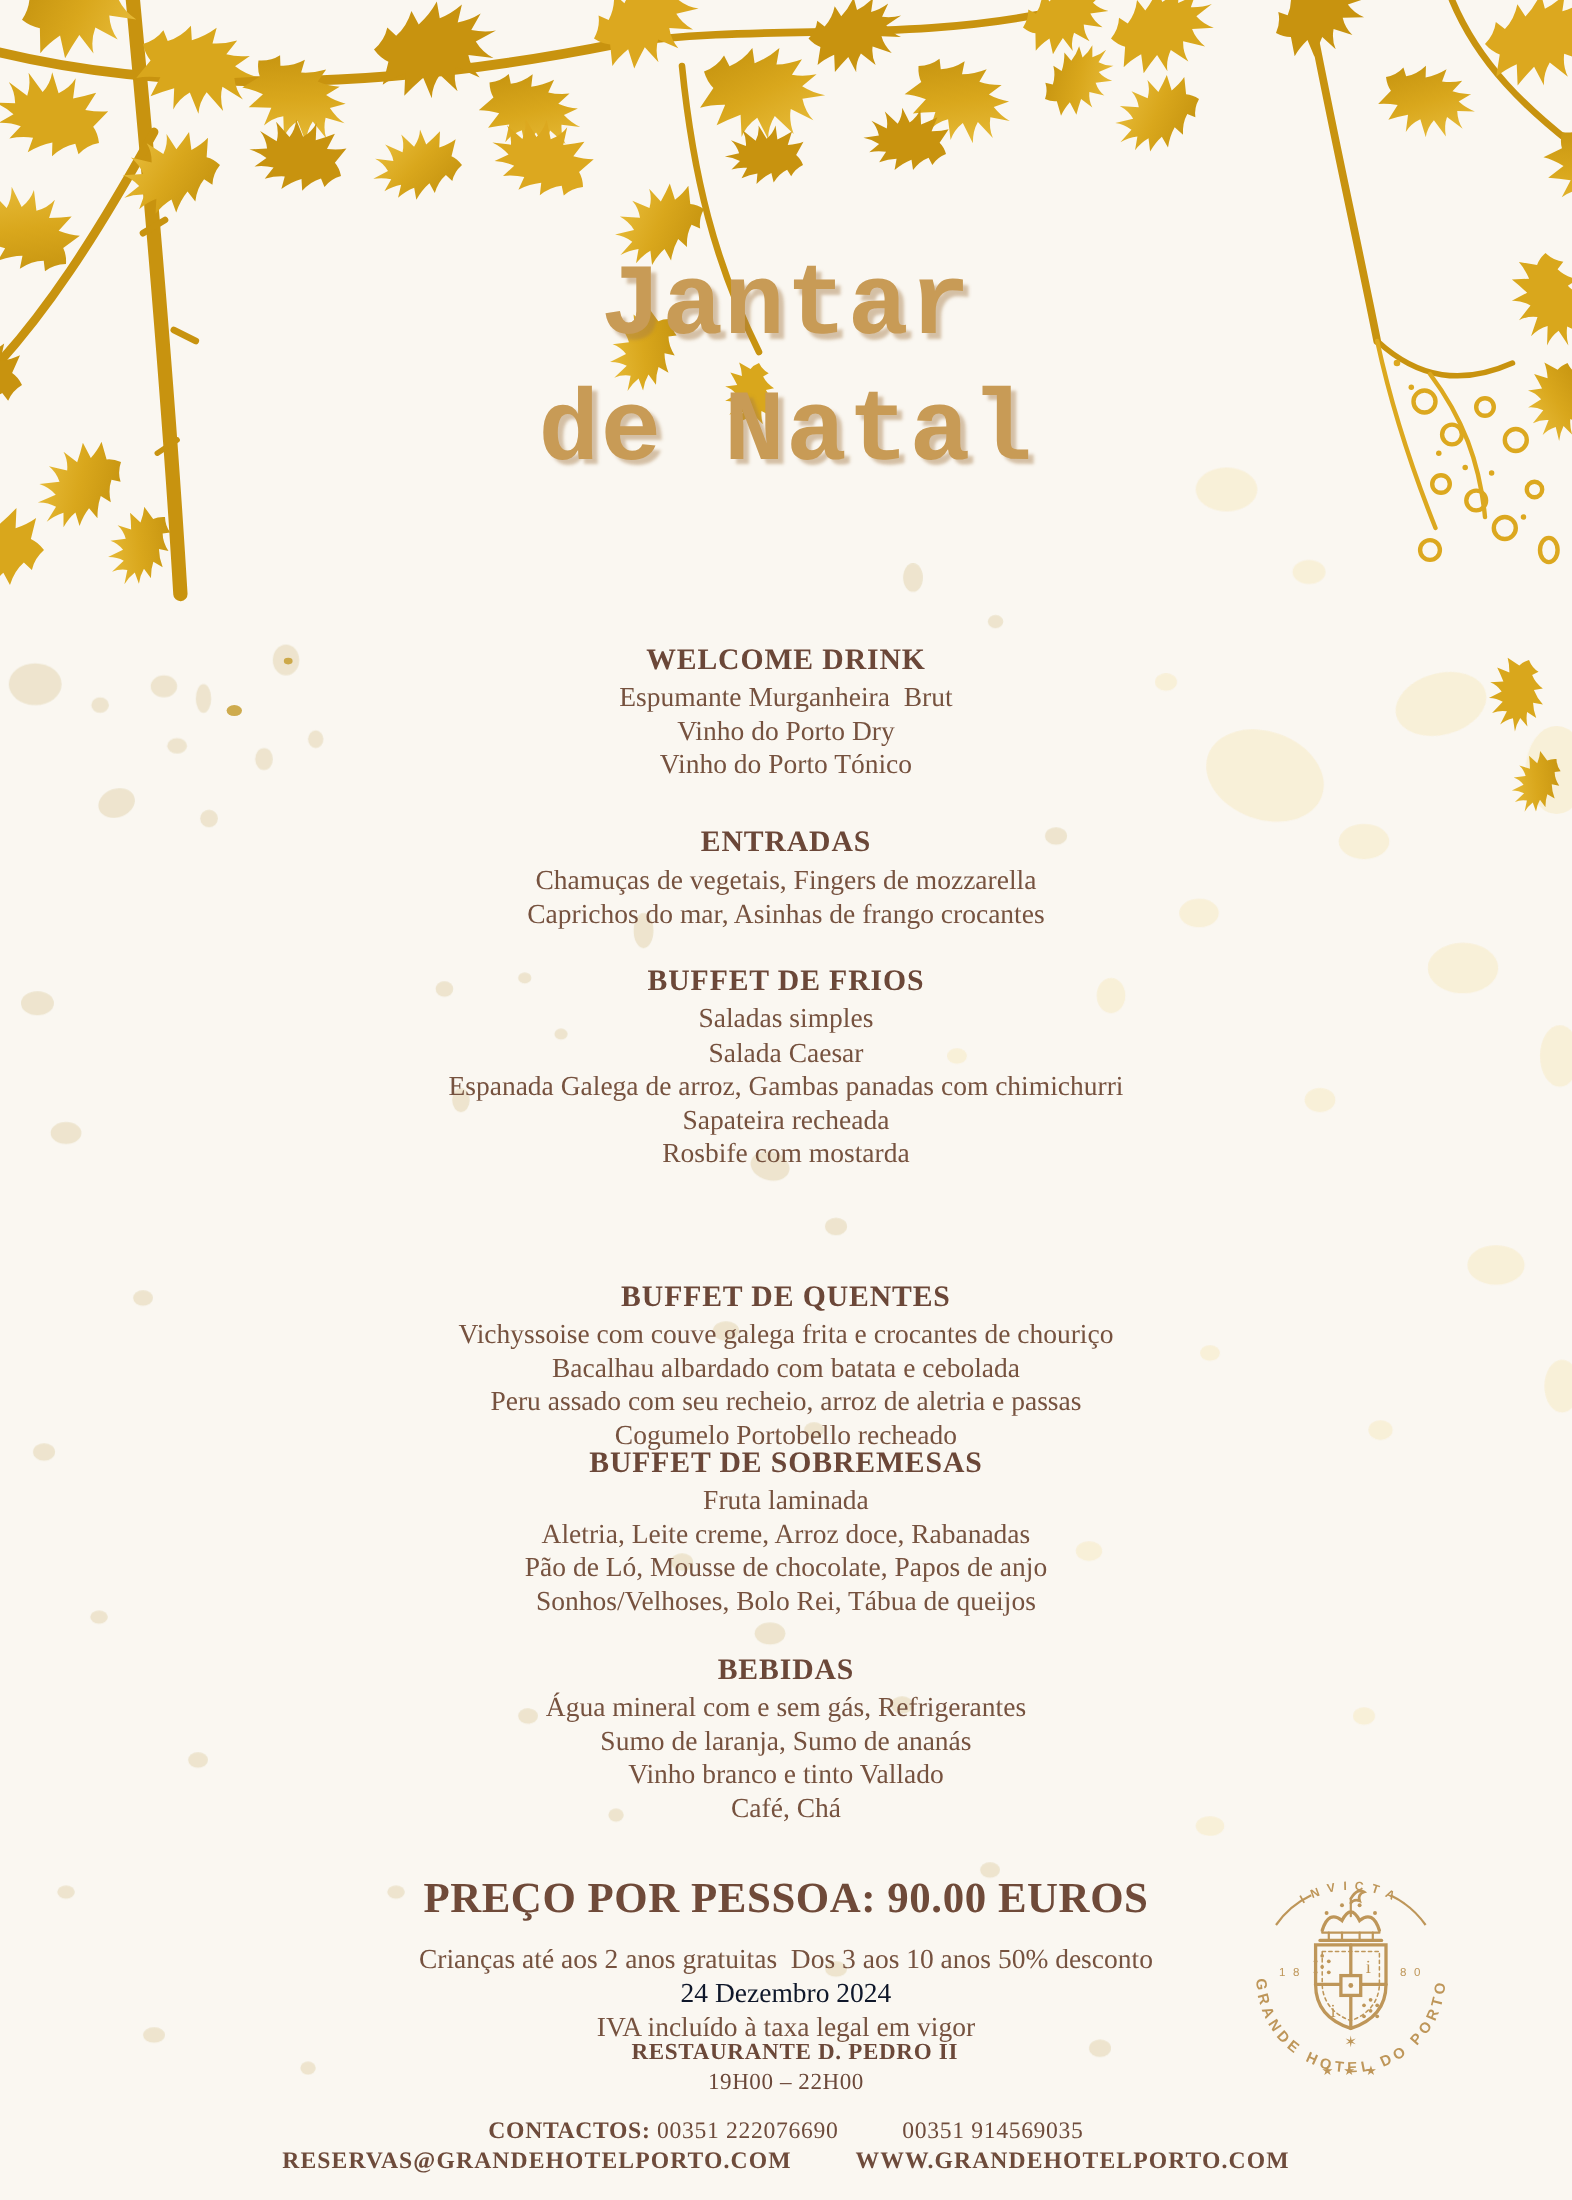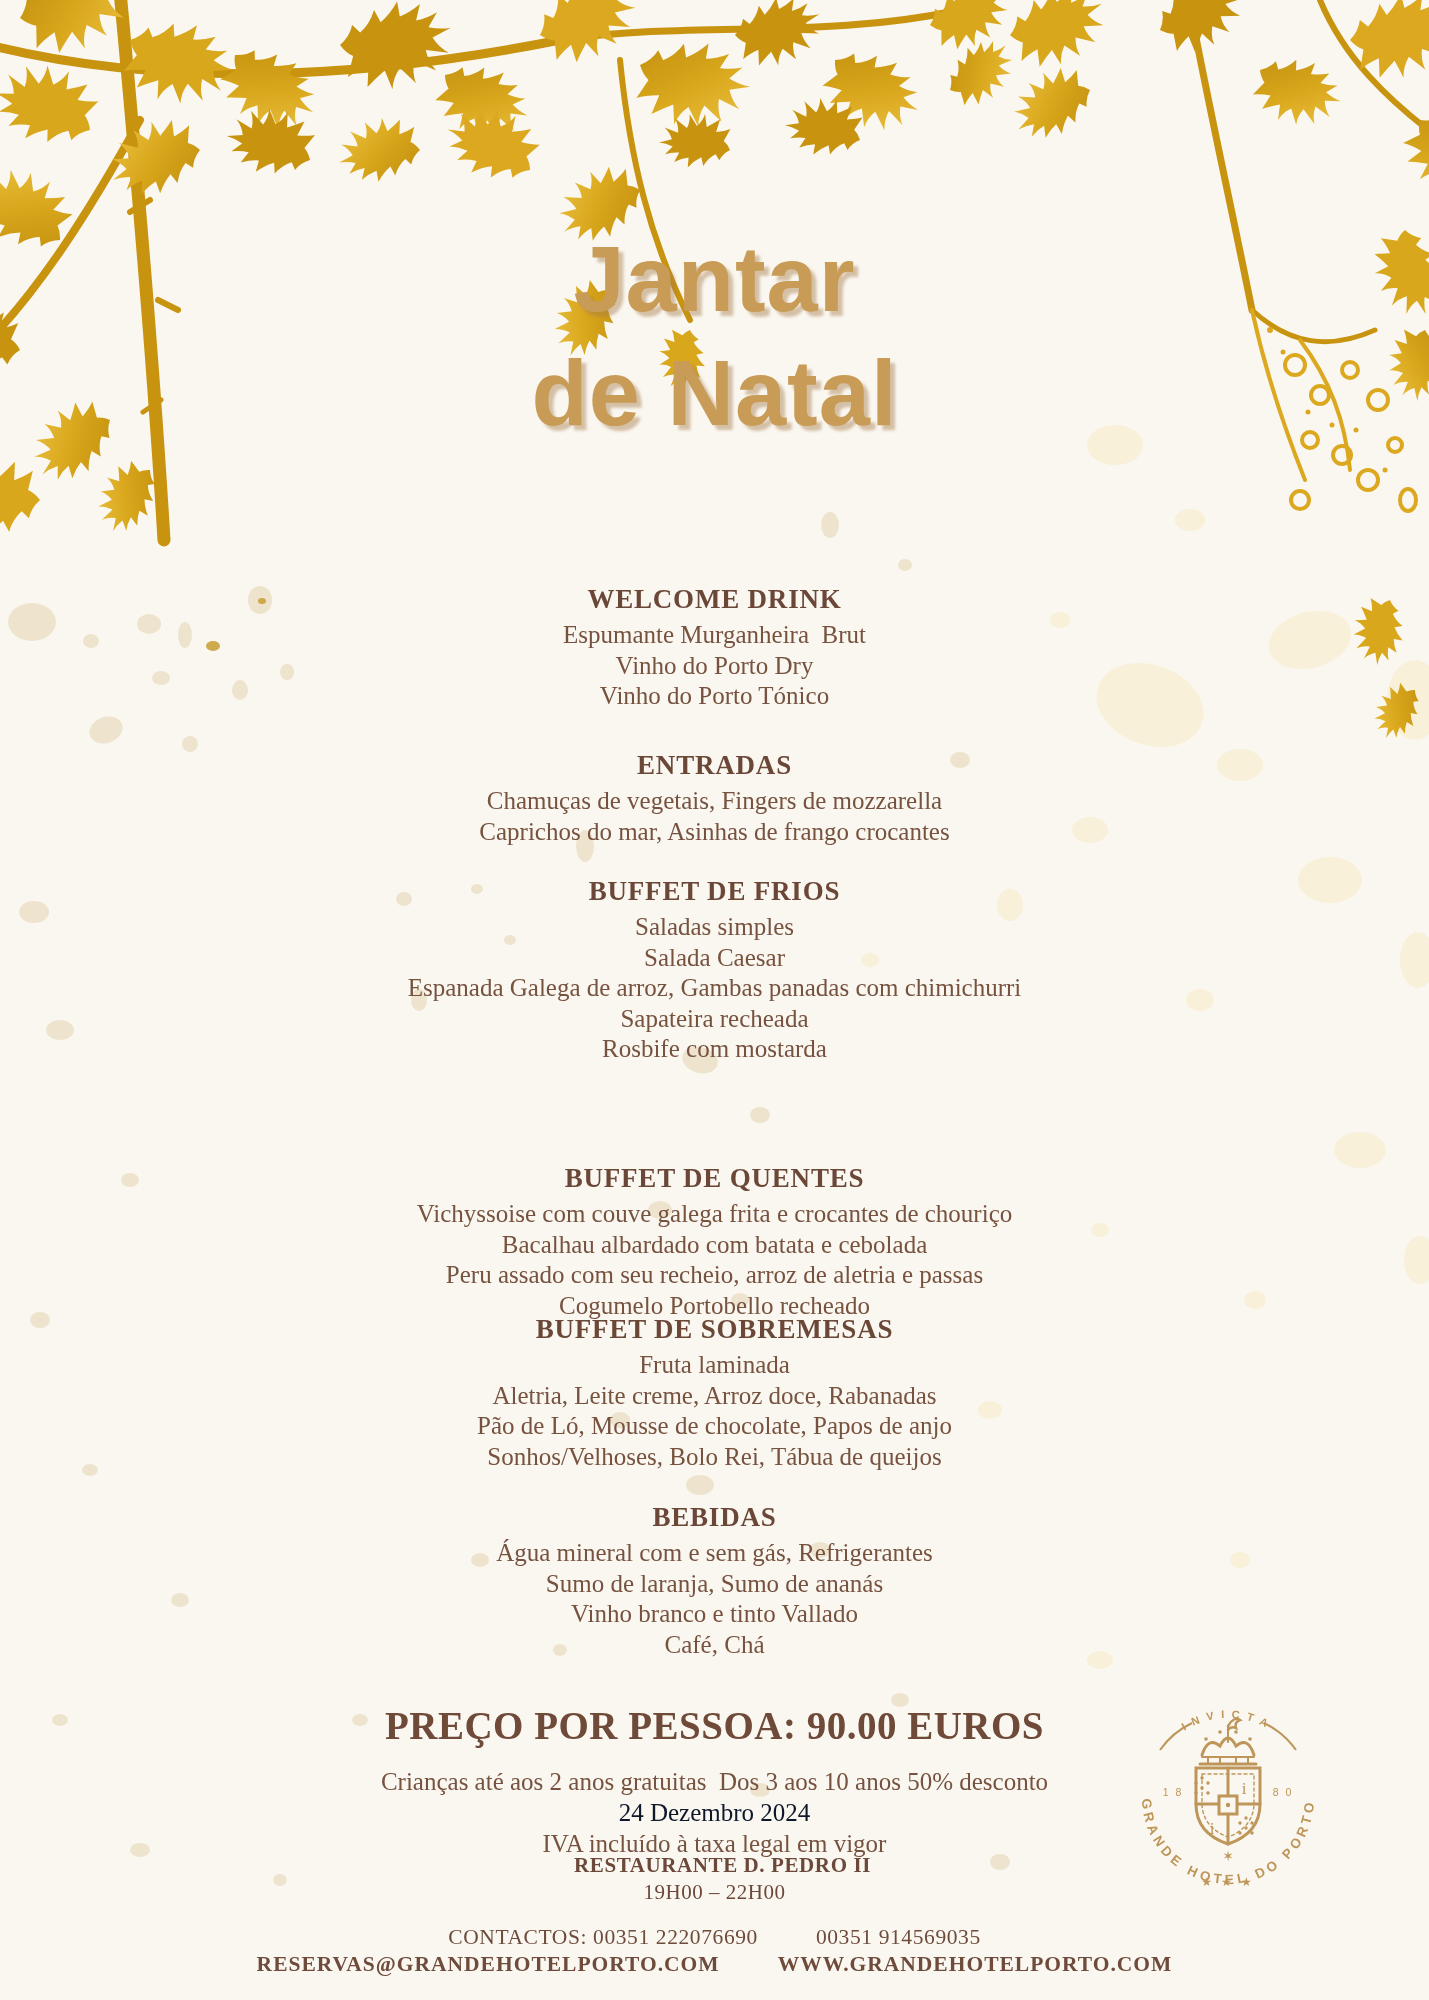--- a/index.html
+++ b/index.html
@@ -9,21 +9,21 @@
     margin:0 auto;
     background:#FAF7F1;
     overflow:hidden;
     font-family:"Liberation Serif", serif;
   }
   .deco{position:absolute;left:0;top:0;pointer-events:none;}
   
   .title{
     position:absolute;left:0;top:222px;width:100%;
     text-align:center;
-    font-family:Liberation Sans, sans-serif;
+    font-family:Liberation Mono, monospace;
     font-weight:700;
     font-size:92px;line-height:114px;
     color:#C89B56;
     text-shadow:5px 5px 3px rgba(166,124,74,.45);
     letter-spacing:1px;
   }
   
   .menu-section{position:absolute;left:0;width:100%;text-align:center;}
   .mh{
     margin:0 0 5px 0;
@@ -45,21 +45,21 @@
   .price-block{position:absolute;left:0;top:1686px;width:100%;text-align:center;color:#6F4A39;}
   .price-line{margin:16px;font-size:39px;line-height:48px;font-weight:700;letter-spacing:.5px;}
   .sub{font-size:25px;line-height:31px;color:#76523F;white-space:pre-wrap;}
   .sub.bold{font-weight:400;color:#0f172a;}
   
   .venue-block{position:absolute;left:0;top:1852px;width:100%;text-align:center;color:#6B4839;}
   .venue-name{font-size:21px;line-height:27px;font-weight:700;letter-spacing:.6px;margin-left:16px;}
   .venue-hours{font-size:21px;line-height:27px;letter-spacing:.5px;}
   .contacts-block{position:absolute;left:0;top:1924px;width:100%;text-align:center;color:#6E4B3B;}
   .contact-line{font-size:21.5px;line-height:27px;letter-spacing:.6px;}
-  .contact-label{font-weight:400;}
+  .contact-label{font-weight:700;}
   .gap-l{display:inline-block;margin-left:52px;}
   .contact-line .strong{font-weight:700;letter-spacing:1px;}
 </style>
 </head>
 <body>
 
 <div class="page">
 
   <svg class="deco" width="1429" height="2000" viewBox="0 0 1429 2000">
     <g fill="#EBE1C8" opacity="0.85">

